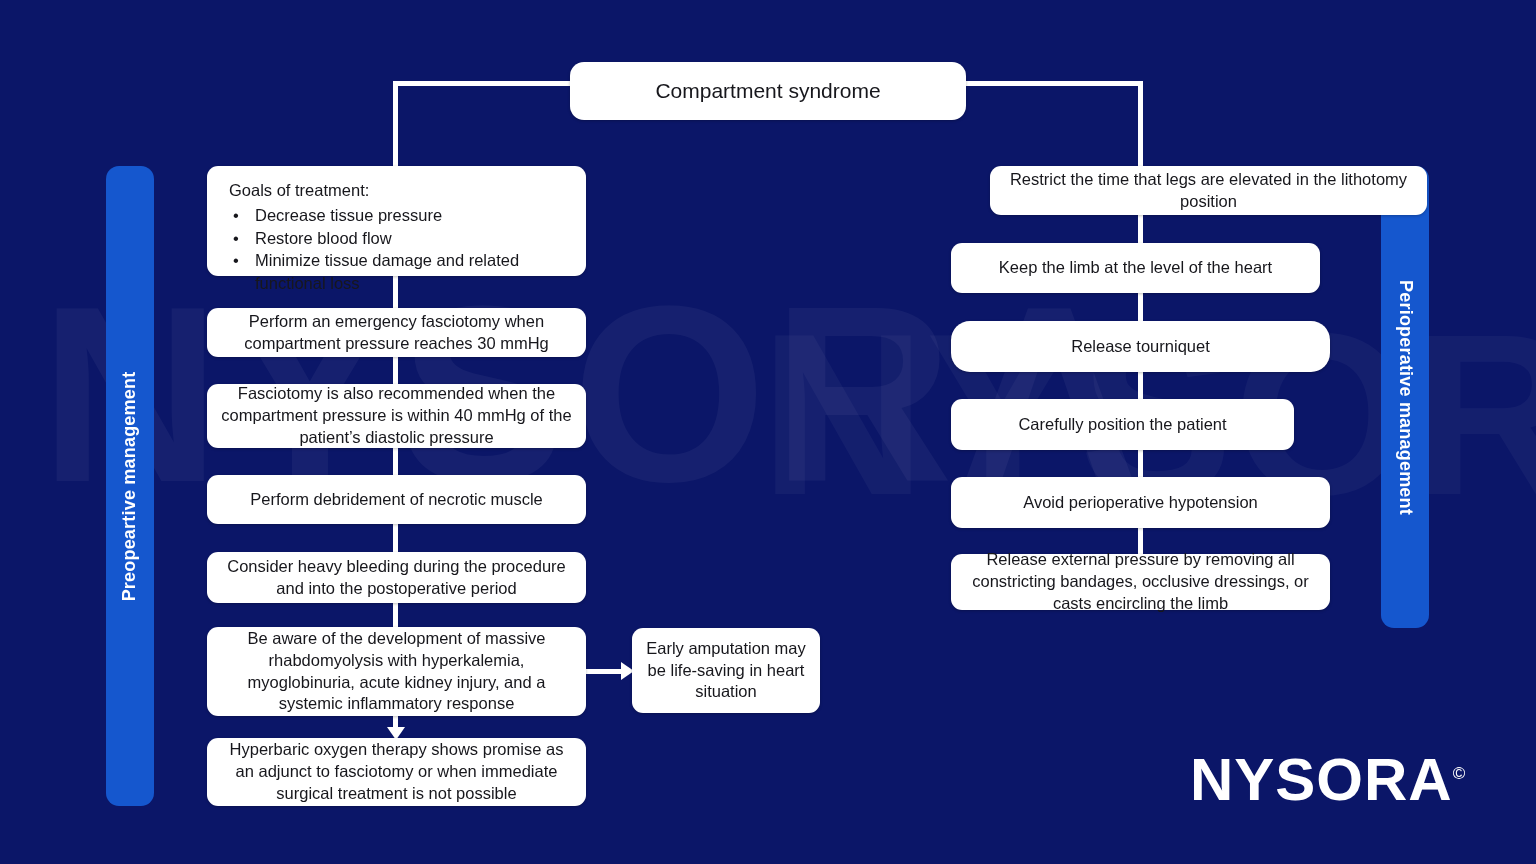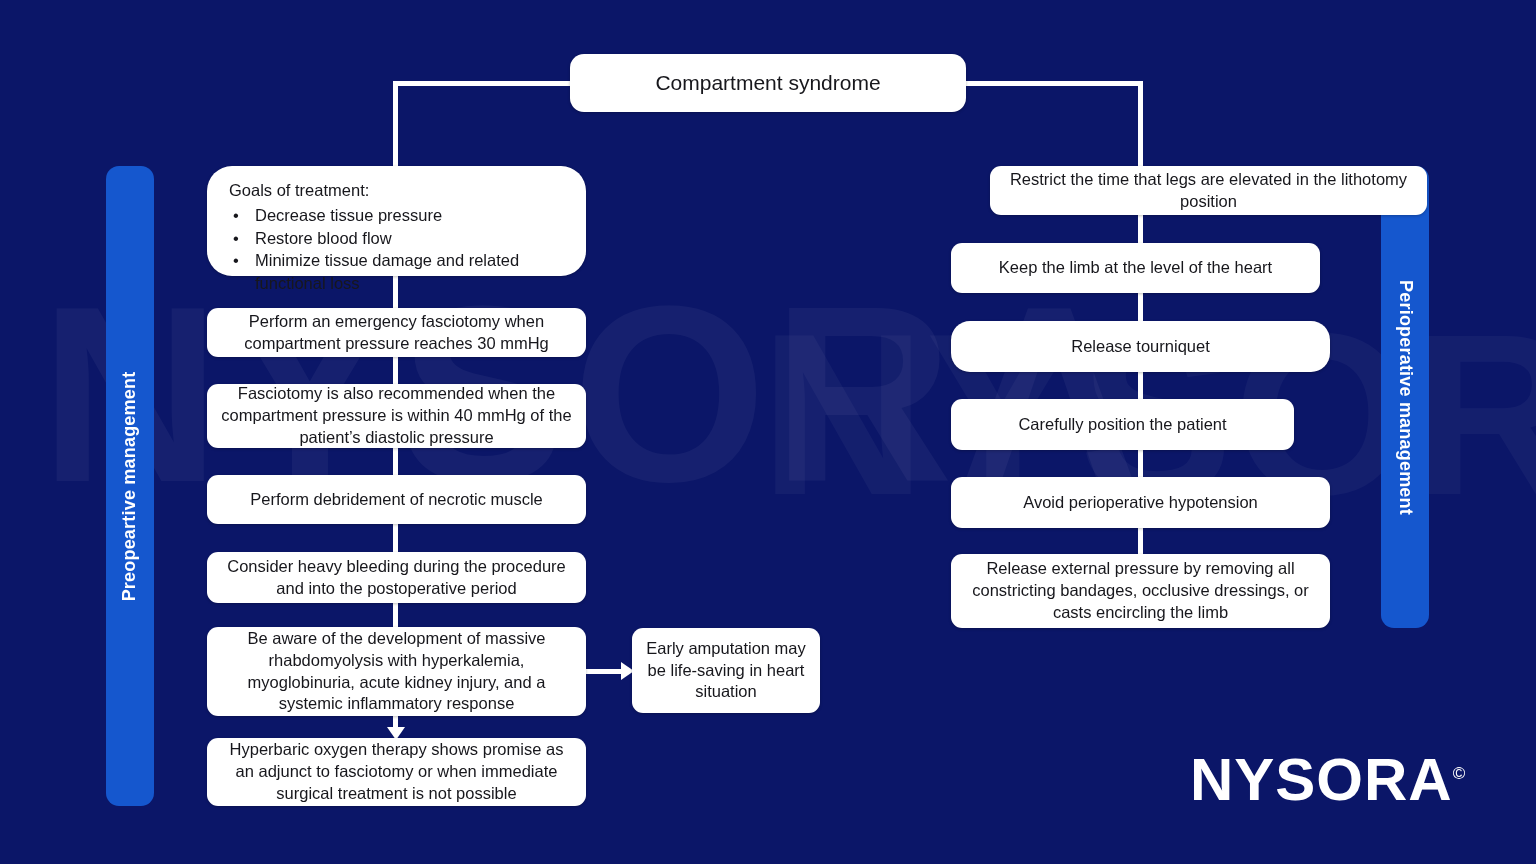--- a/index.html
+++ b/index.html
@@ -72,26 +72,26 @@
     justify-content:center;
     text-align:center;
     padding:8px 14px;
     font-size:16.5px;
     line-height:1.33;
     box-shadow:0 1px 3px rgba(0,0,0,0.25);
   }
   .node.title {
     font-size:21px;
     border-radius:14px;
+    margin-top:8px;
   }
   .node.goals {
     display:block;
     text-align:left;
     padding:14px 18px 8px 22px;
-    border-radius:25px;
   }
   .goals-head { font-size:16.5px; margin-bottom:2px; }
   .goals-list { list-style:none; }
   .goals-list li {
     position:relative;
     padding-left:26px;
     font-size:16.5px;
     line-height:1.37;
   }
   .goals-list li::before {
@@ -205,17 +205,17 @@
   <div class="node" style="left:951px; top:166px; width:437px; height:49px;margin-left:39px;">Restrict the time that legs are elevated in the lithotomy position</div>
 
   <div class="node" style="left:951px; top:243px; width:369px; height:50px;">Keep the limb at the level of the heart</div>
 
   <div class="node" style="left:951px; top:321px; width:379px; height:51px;border-radius:19px;">Release tourniquet</div>
 
   <div class="node" style="left:951px; top:399px; width:343px; height:51px;">Carefully position the patient</div>
 
   <div class="node" style="left:951px; top:477px; width:379px; height:51px;">Avoid perioperative hypotension</div>
 
-  <div class="node" style="left:951px; top:554px; width:379px; height:74px;">Release external pressure by removing all constricting bandages, occlusive dressings, or casts encircling the limb</div>
+  <div class="node" style="left:951px; top:554px; width:379px; height:56px;">Release external pressure by removing all constricting bandages, occlusive dressings, or casts encircling the limb</div>
 
   <div class="logo"><span>NYSORA</span><sup>©</sup></div>
 
 </div>
 
 </body></html>

